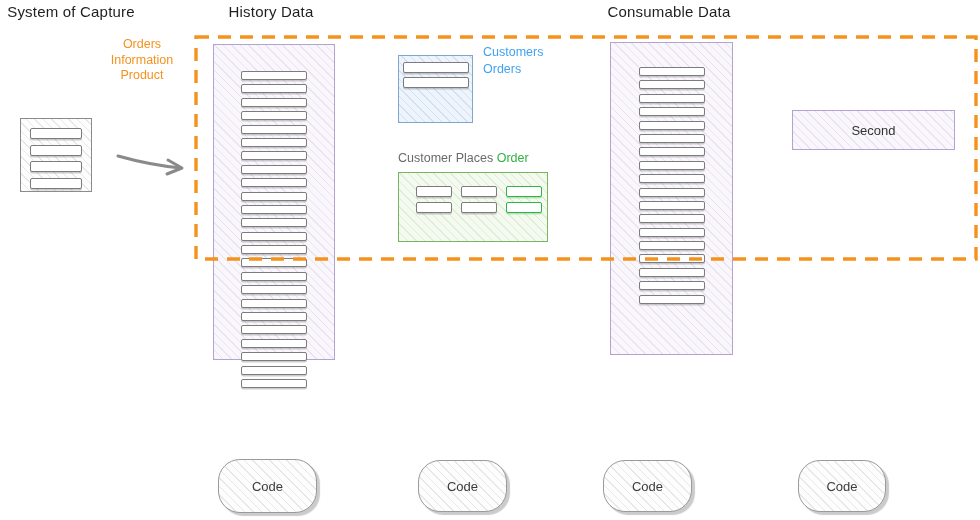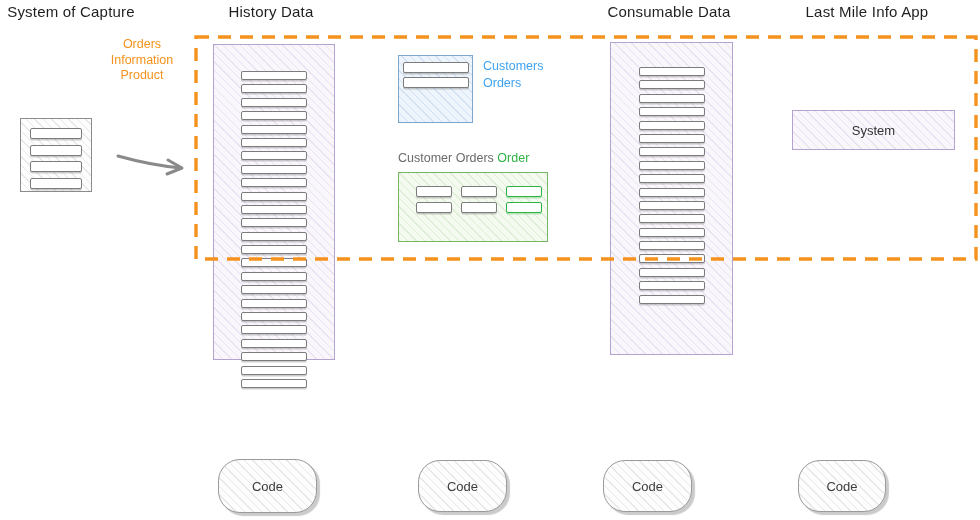--- a/index.html
+++ b/index.html
@@ -57,21 +57,21 @@
   .stack.history{left:213px;top:44px;width:122px;height:316px;padding-top:26px;}
   .stack.consumable{left:610px;top:42px;width:123px;height:313px;padding-top:24px;}
   
   .entity-box{
     position:absolute;left:398px;top:55px;width:75px;height:68px;box-sizing:border-box;
     border:1.3px solid #7da7cf;display:flex;flex-direction:column;align-items:center;
     padding-top:6px;gap:4px;
   }
   .entity-box .bar{width:64px;height:9px;}
   .entity-labels{
-    position:absolute;left:483px;top:58px;font-size:12.5px;line-height:17px;color:#3fa3f2;
+    position:absolute;left:483px;top:44px;font-size:12.5px;line-height:17px;color:#3fa3f2;
   }
   
   .er-title{position:absolute;left:398px;top:151px;font-size:12.5px;color:#6a6a6a;}
   .er-title .green-text{color:#2fb344;}
   .er-box{
     position:absolute;left:398px;top:172px;width:150px;height:70px;box-sizing:border-box;
     border:1.4px solid #76b65e;display:flex;flex-direction:row;
     padding-top:13px;padding-left:17px;gap:9px;
   }
   .er-col{display:flex;flex-direction:column;gap:5px;}
@@ -92,21 +92,20 @@
   .overlay-svg{position:absolute;left:0;top:0;pointer-events:none;}
 </style>
 </head>
 <body>
 
 <div class="canvas">
 
   <div class="hdr" style="left:-4px;width:150px">System of Capture</div>
   <div class="hdr" style="left:196px;width:150px">History Data</div>
   <div class="hdr" style="left:594px;width:150px">Consumable Data</div>
-  <div class="hdr" style="left:792px;width:150px">Last Mile Info App</div>
 
   <div class="annotation">
     <div>Orders</div>
     <div>Information</div>
     <div>Product</div>
   </div>
 
   <div class="capture-box hatch-gray">
     <div class="bar"></div>
   <div class="bar"></div>
@@ -146,21 +145,21 @@
   <div class="entity-box hatch-blue">
     <div class="bar"></div>
     <div class="bar"></div>
   </div>
   <div class="entity-labels">
     <div>Customers</div>
     <div>Orders</div>
   </div>
 
   <div class="er-title">
-    <span>Customer Orders</span>
+    <span>Customer Places</span>
     <span class="green-text">Order</span>
   </div>
   <div class="er-box hatch-green">
     <div class="er-col">
       <div class="bar"></div>
       <div class="bar"></div>
     </div>
     <div class="er-col">
       <div class="bar"></div>
       <div class="bar"></div>
@@ -188,21 +187,21 @@
         <div class="bar"></div>
         <div class="bar"></div>
         <div class="bar"></div>
         <div class="bar"></div>
         <div class="bar"></div>
         <div class="bar"></div>
       </div>
   </div>
 
   <div class="report hatch-purple">
-    <span>System</span>
+    <span>Second</span>
   </div>
 
   <div class="code hatch-gray" style="left:218px;top:459px;width:99px;height:54px">Code</div>
   <div class="code hatch-gray" style="left:418px;top:460px;width:89px;height:52px">Code</div>
   <div class="code hatch-gray" style="left:603px;top:460px;width:89px;height:52px">Code</div>
   <div class="code hatch-gray" style="left:798px;top:460px;width:88px;height:52px">Code</div>
 
   <svg class="overlay-svg" width="980" height="520" viewBox="0 0 980 520">
     <rect x="196" y="37" width="780" height="222" fill="none" stroke="#f5921d" stroke-width="3.4" stroke-dasharray="13 9"></rect>
     <g stroke="#8a8a8a" stroke-width="3" fill="none" stroke-linecap="round" stroke-linejoin="round">

